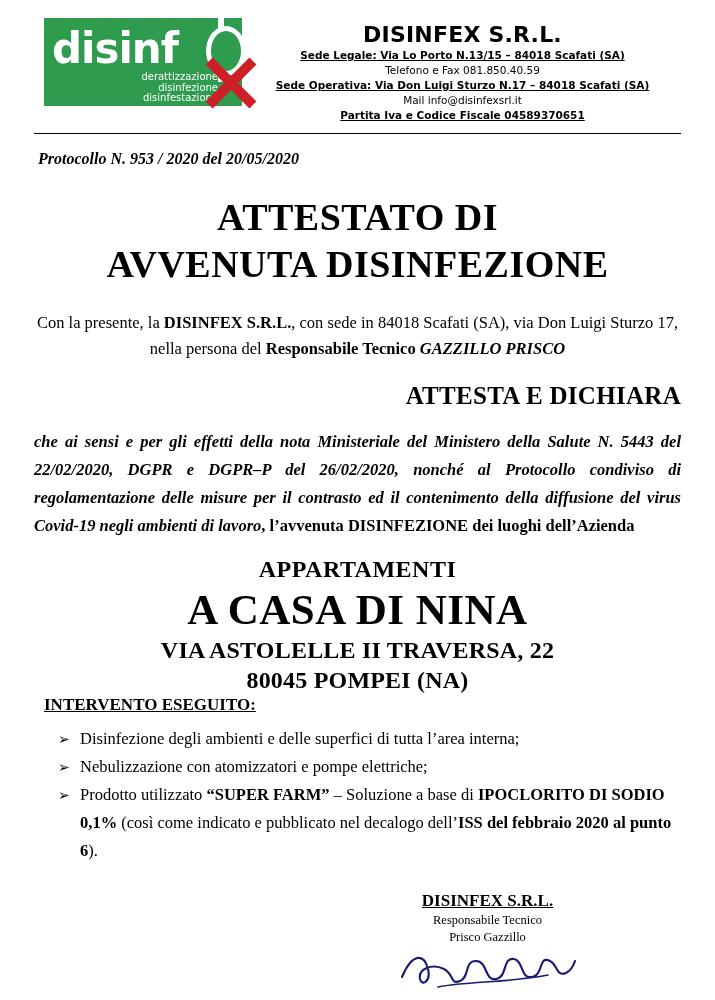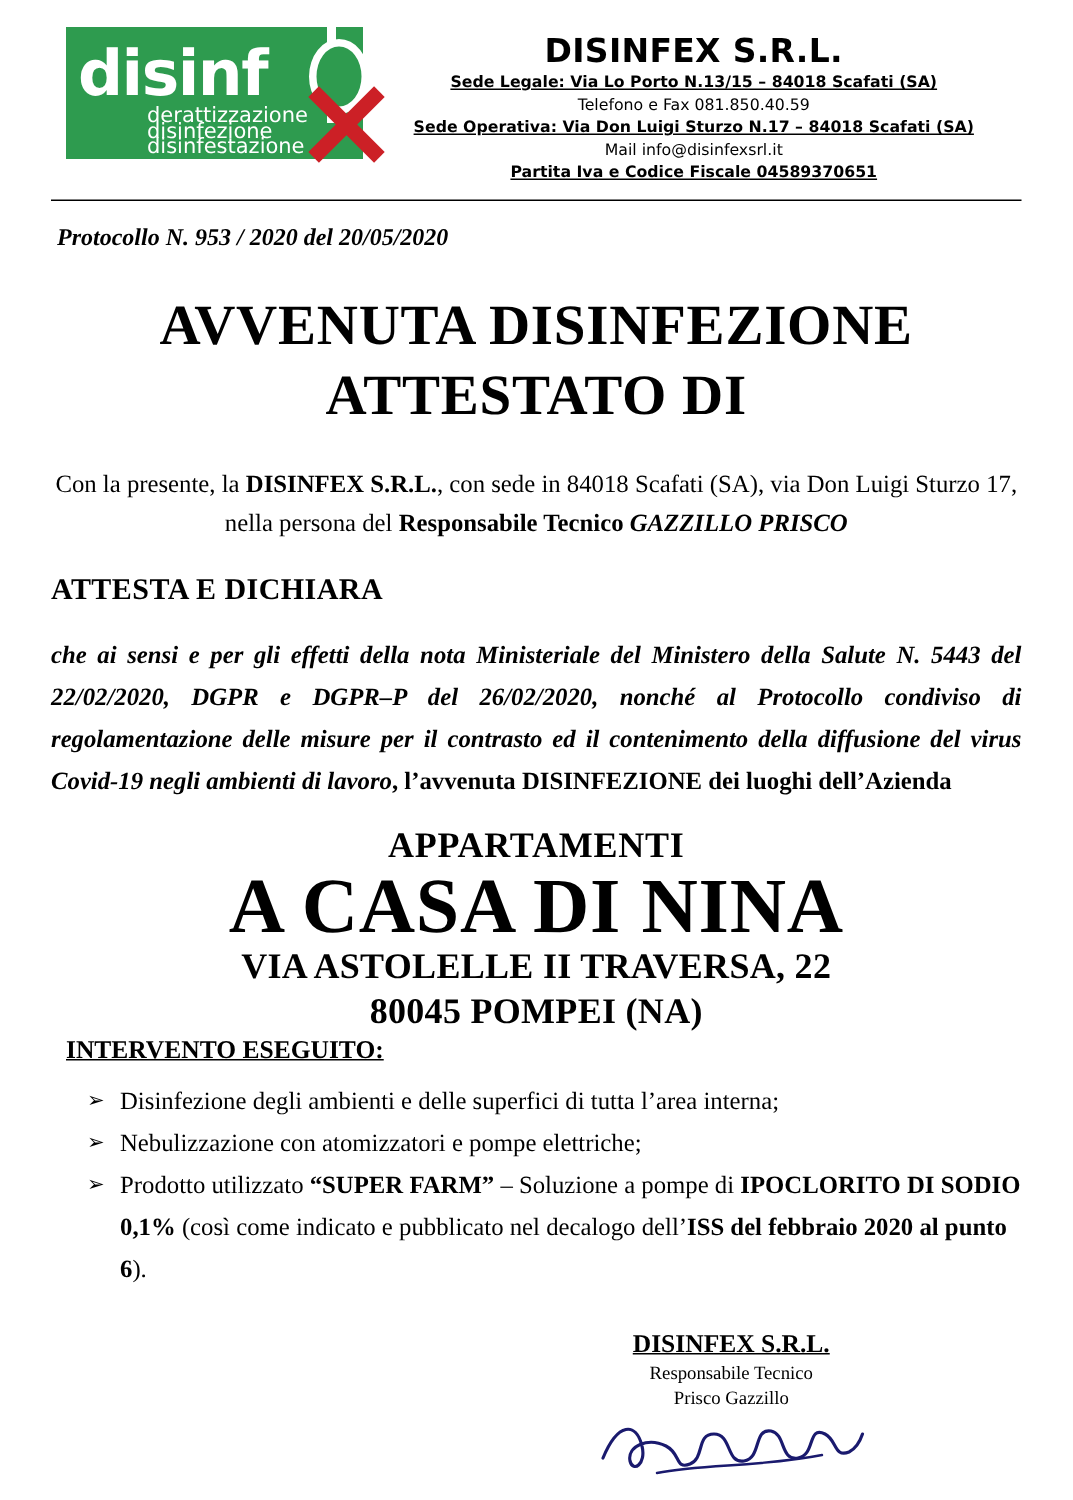--- a/index.html
+++ b/index.html
@@ -48,26 +48,27 @@
     left: 8px;
     top: 6px;
     font-family: "DejaVu Sans", sans-serif;
     font-weight: bold;
     font-size: 42px;
     letter-spacing: -1px;
     color: #ffffff;
   }
   .logo-sub {
     position: absolute;
-    left: 54px;
+    left: 64px;
     top: 54px;
     font-family: "DejaVu Sans", sans-serif;
-    font-size: 14px;
+    font-size: 10px;
     line-height: 10.5px;
     color: #ffffff;
+    text-align: right;
     width: 110px;
   }
   .logo-mark {
     position: absolute;
     left: 150px;
     top: -4px;
     width: 74px;
     height: 104px;
   }
   .logo-mark .oval {
@@ -158,23 +159,23 @@
     font-size: 16.5px;
     line-height: 26px;
     text-align: justify;
     margin-top: 22px;
   }
   .para.center { text-align: center; }
   .b { font-weight: bold; }
   .bi { font-weight: bold; font-style: italic; }
 
   .attesta {
-    text-align: left;
-    font-weight: bold;
-    font-size: 20px;
+    text-align: right;
+    font-weight: bold;
+    font-size: 25px;
     margin-top: 20px;
     letter-spacing: 0.3px;
   }
 
   .body-italic {
     font-family: "Liberation Serif", serif;
     font-style: italic;
     font-weight: bold;
     font-size: 16.5px;
     line-height: 28px;
@@ -186,21 +187,21 @@
   .client-type {
     text-align: center;
     font-weight: bold;
     font-size: 24px;
     margin-top: 16px;
     letter-spacing: 0.5px;
   }
   .client-name {
     text-align: center;
     font-weight: bold;
-    font-size: 52px;
+    font-size: 43px;
     line-height: 50px;
     margin-top: 2px;
     letter-spacing: 0.5px;
   }
   .client-addr {
     text-align: center;
     font-weight: bold;
     font-size: 24px;
     line-height: 30px;
     letter-spacing: 0.2px;
@@ -290,22 +291,22 @@
       <div class="company-line">Mail info@disinfexsrl.it</div>
       <div class="company-line bold">Partita Iva e Codice Fiscale 04589370651</div>
     </div>
   </div>
 
   <hr class="hr-top">
 
   <div class="protocol">Protocollo N. 953 / 2020 del 20/05/2020</div>
 
   <div class="title">
+    <div>ATTESTATO DI</div>
     <div>AVVENUTA DISINFEZIONE</div>
-    <div>ATTESTATO DI</div>
   </div>
 
   <div class="para center">
     <span>Con la presente, la </span><span class="b">DISINFEX S.R.L.</span><span>, con sede in 84018 Scafati (SA), via Don Luigi Sturzo 17, nella persona del </span><span class="b">Responsabile Tecnico</span> <span class="bi">GAZZILLO PRISCO</span>
   </div>
 
   <div class="attesta">ATTESTA E DICHIARA</div>
 
   <div class="body-italic">
     <span>che ai sensi e per gli effetti della nota Ministeriale del Ministero della Salute N. 5443 del 22/02/2020, DGPR e DGPR–P del 26/02/2020, nonché al Protocollo condiviso di regolamentazione delle misure per il contrasto ed il contenimento della diffusione del virus Covid-19 negli ambienti di lavoro</span><span class="reg">, l’avvenuta </span><span class="reg b">DISINFEZIONE</span><span class="reg"> dei luoghi dell’Azienda</span>
@@ -322,21 +323,21 @@
     <li>
       <span class="arrow">➢</span>
       <span>Disinfezione degli ambienti e delle superfici di tutta l’area interna;</span>
     </li>
     <li>
       <span class="arrow">➢</span>
       <span>Nebulizzazione con atomizzatori e pompe elettriche;</span>
     </li>
     <li>
       <span class="arrow">➢</span>
-      <span>Prodotto utilizzato </span><span class="b">“SUPER FARM”</span><span> – Soluzione a pompe di </span><span class="b">IPOCLORITO DI SODIO 0,1%</span><span> (così come indicato e pubblicato nel decalogo dell’</span><span class="b">ISS del febbraio 2020 al punto 6</span><span>).</span>
+      <span>Prodotto utilizzato </span><span class="b">“SUPER FARM”</span><span> – Soluzione a base di </span><span class="b">IPOCLORITO DI SODIO 0,1%</span><span> (così come indicato e pubblicato nel decalogo dell’</span><span class="b">ISS del febbraio 2020 al punto 6</span><span>).</span>
     </li>
   </ul>
 
   <div class="sign-block">
     <div class="sign-company">DISINFEX S.R.L.</div>
     <div class="sign-role">Responsabile Tecnico</div>
     <div class="sign-role">Prisco Gazzillo</div>
     <div class="sign-scribble">
       <svg width="180" height="44" viewBox="0 0 180 44" aria-hidden="true">
         <path d="M4 30 C14 6, 26 6, 30 22 C33 34, 24 40, 22 32 C20 22, 34 16, 46 22 C56 27, 52 38, 62 34 C72 30, 66 14, 78 14 C90 14, 86 34, 98 32 C110 30, 104 10, 116 12 C126 14, 122 32, 134 30 C146 28, 140 8, 152 14 C160 18, 158 30, 168 26 C172 24, 175 20, 177 14" fill="none" stroke="#1a1a6e" stroke-width="2.1" stroke-linecap="round"></path>

